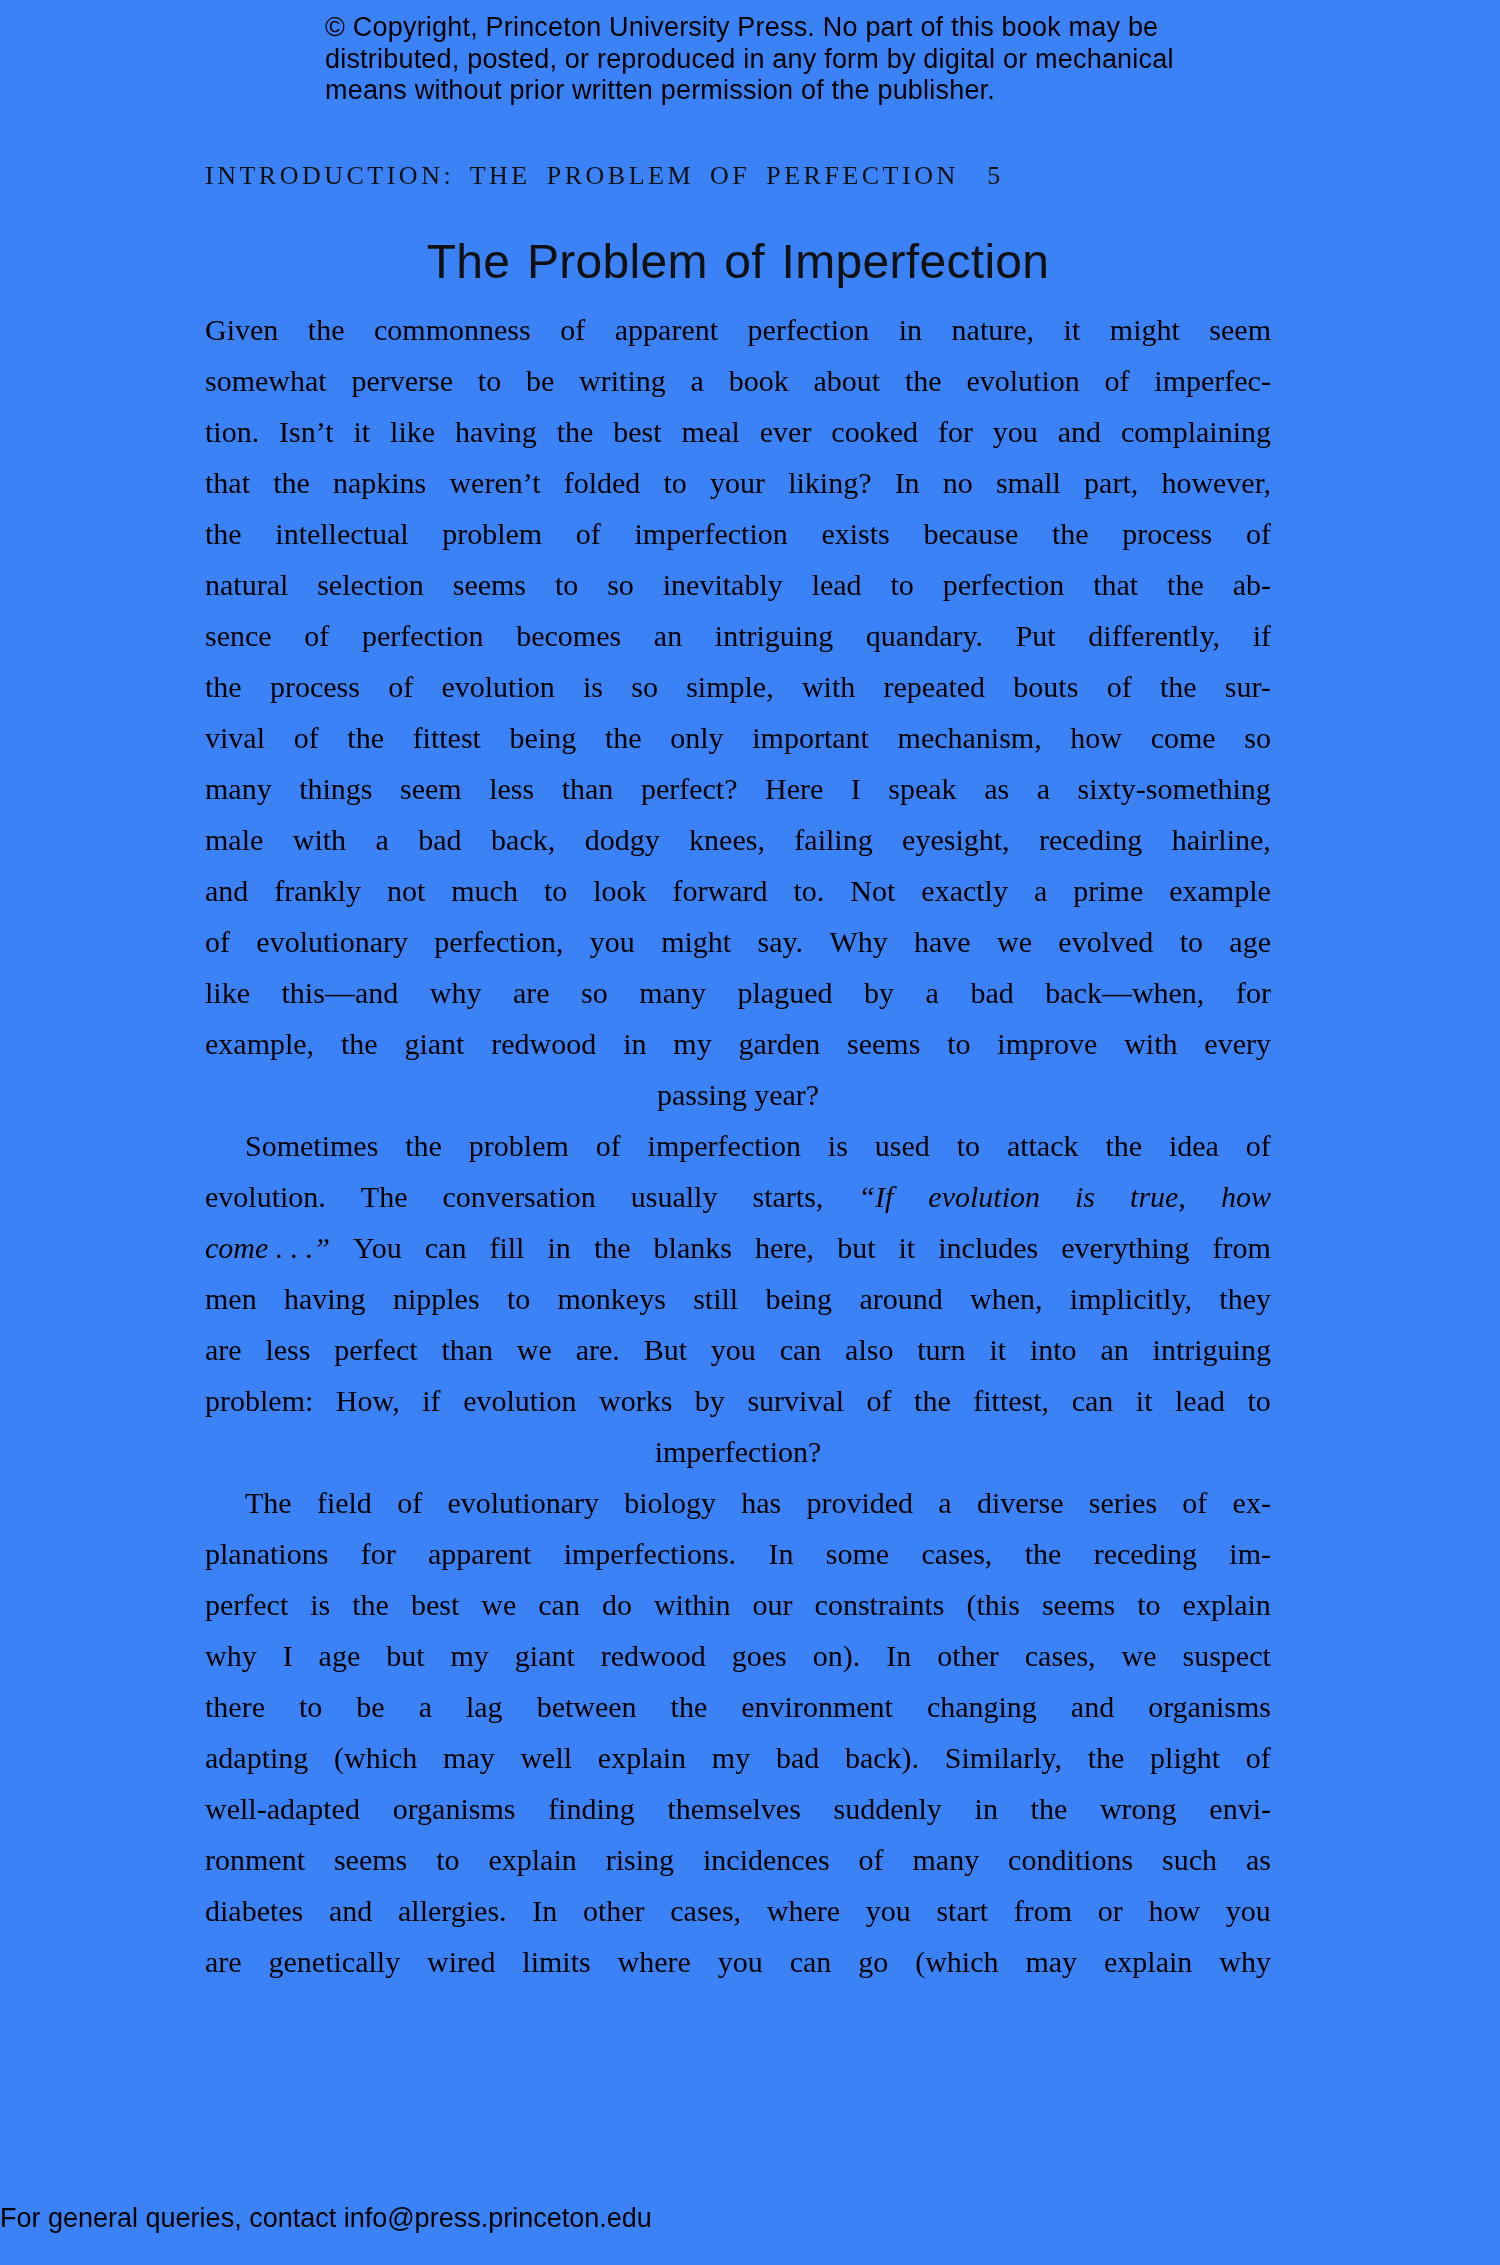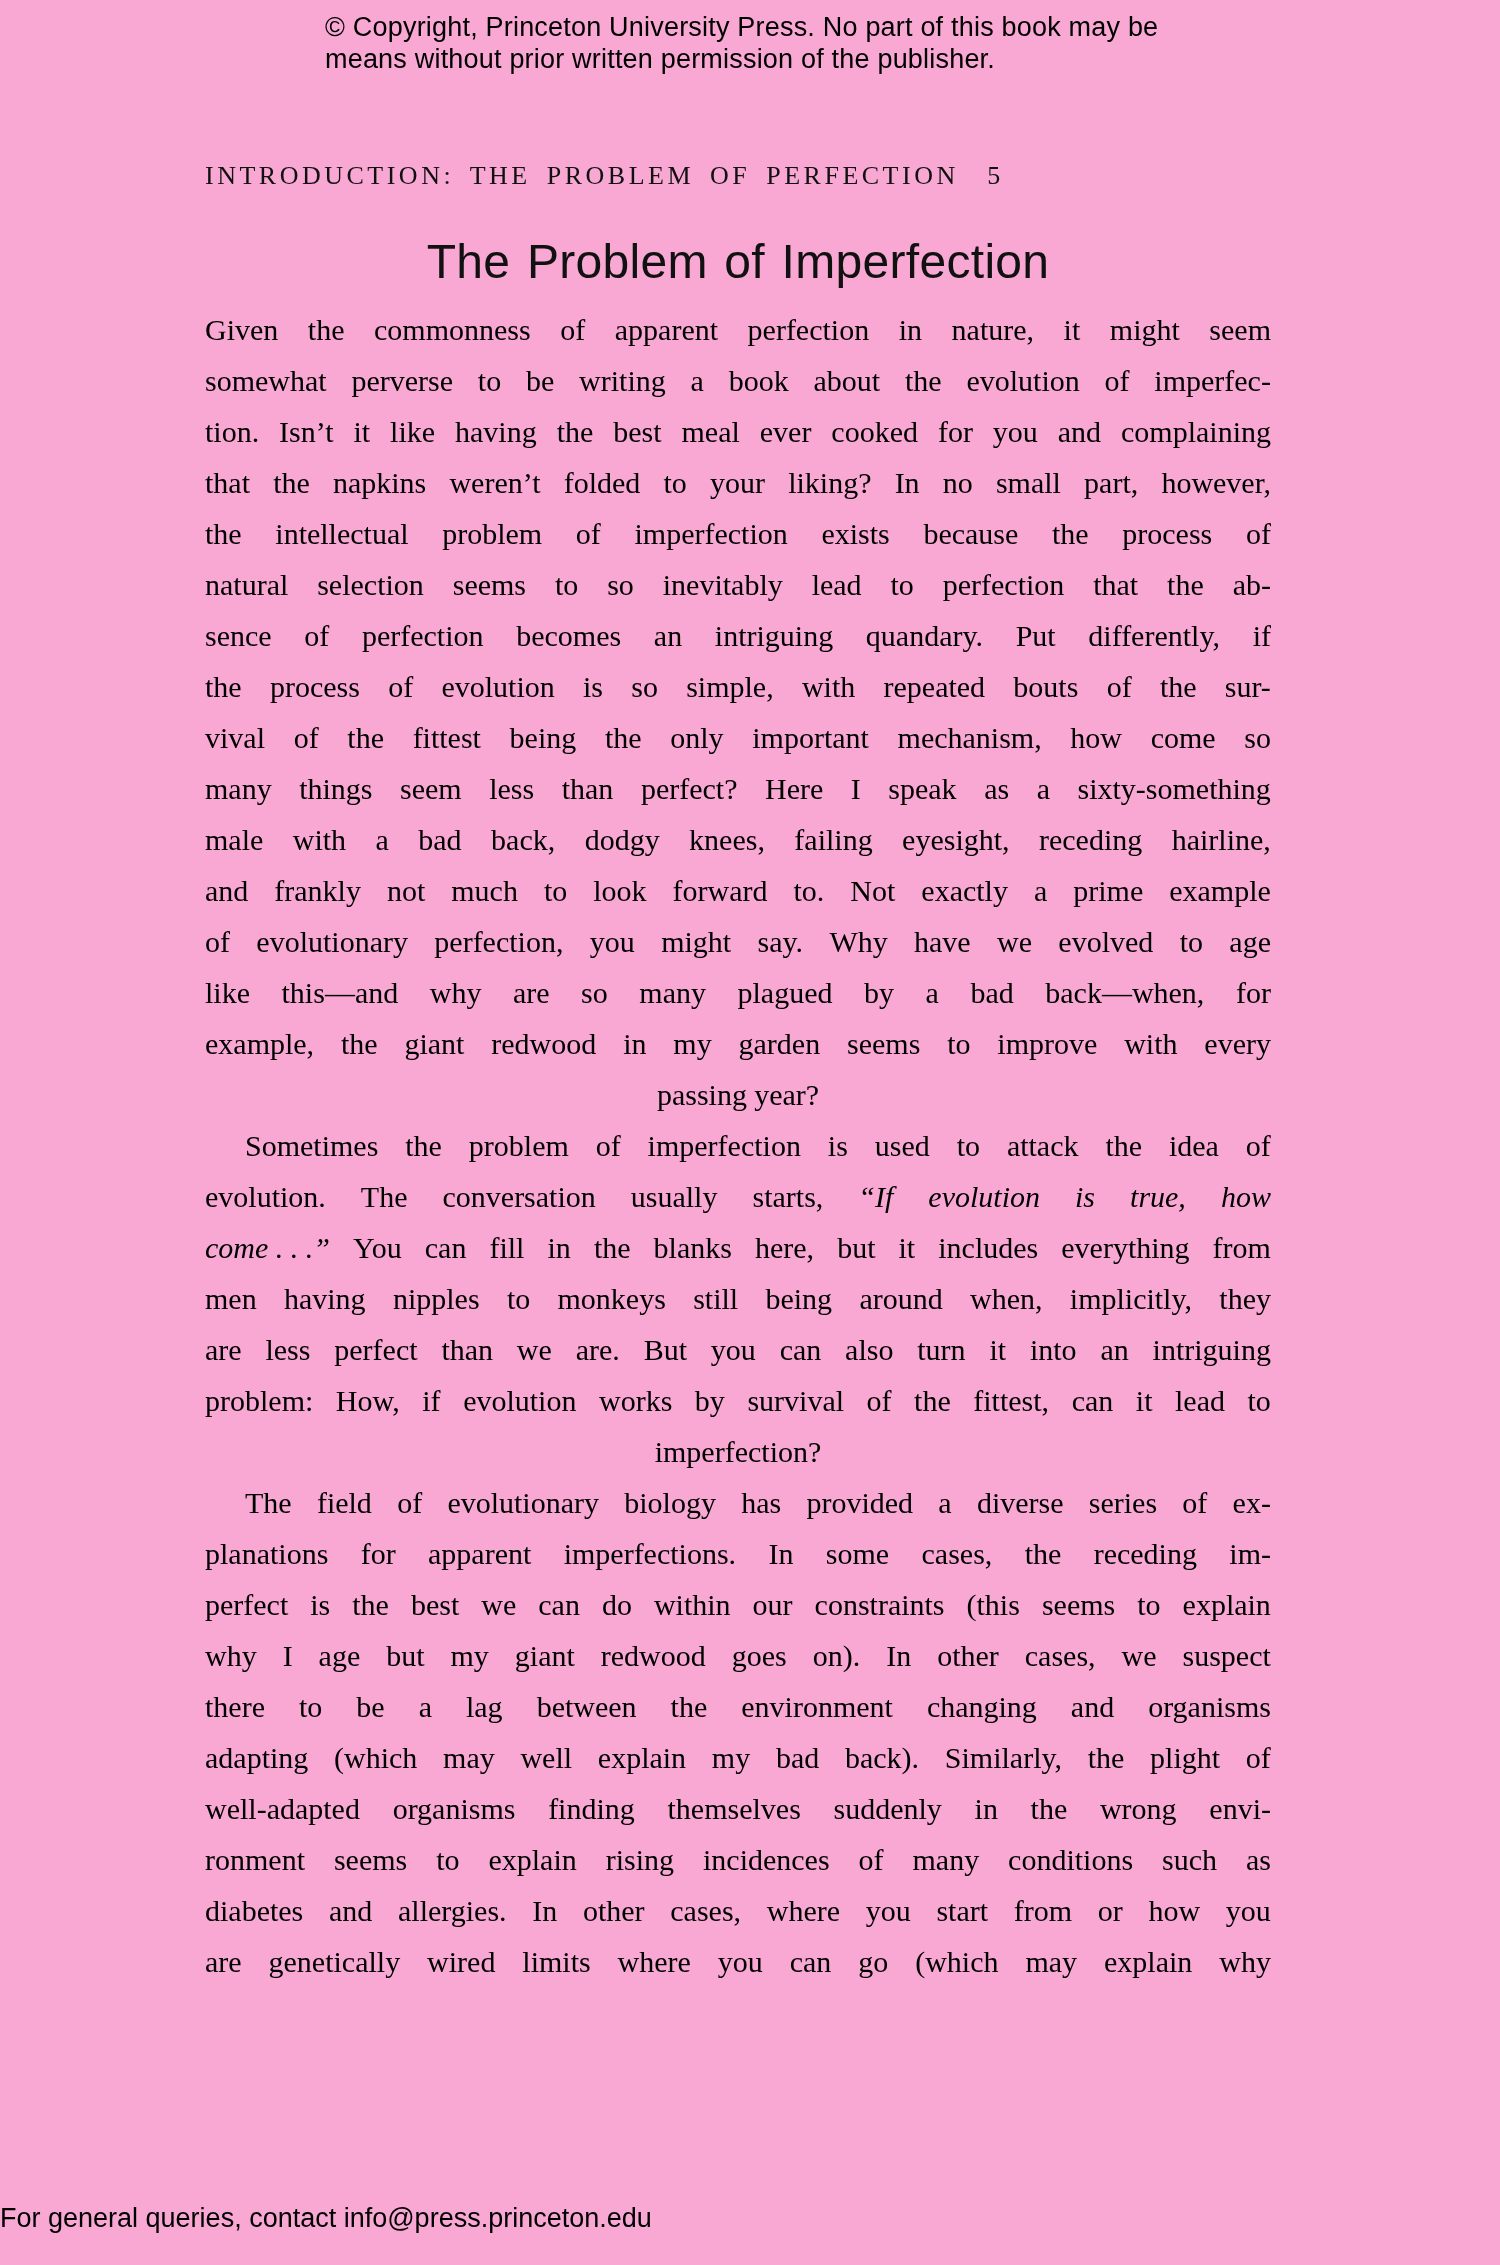--- a/index.html
+++ b/index.html
@@ -4,21 +4,21 @@
 <style>
   html, body {
     margin: 0;
     padding: 0;
     background: #ffffff;
   }
   .page {
     position: relative;
     width: 1500px;
     height: 2265px;
-    background: #f9a8d4;
+    background: #3b82f6;
     color: #000000;
     overflow: hidden;
   }
 
   
   .copyright {
     position: absolute;
     left: 325px;
     top: 12px;
     font-family: "Liberation Sans", sans-serif;
@@ -100,20 +100,21 @@
     white-space: nowrap;
   }
 </style>
 </head>
 <body>
 
 <div class="page">
 
   <div class="copyright">
     <div>© Copyright, Princeton University Press. No part of this book may be</div>
+    <div>distributed, posted, or reproduced in any form by digital or mechanical</div>
     <div>means without prior written permission of the publisher.</div>
   </div>
 
   <div class="running-head">
     <span>INTRODUCTION: THE PROBLEM OF PERFECTION</span><span class="folio">5</span>
   </div>
 
   <div class="section-title">The Problem of Imperfection</div>
 
   <div class="body-text">

